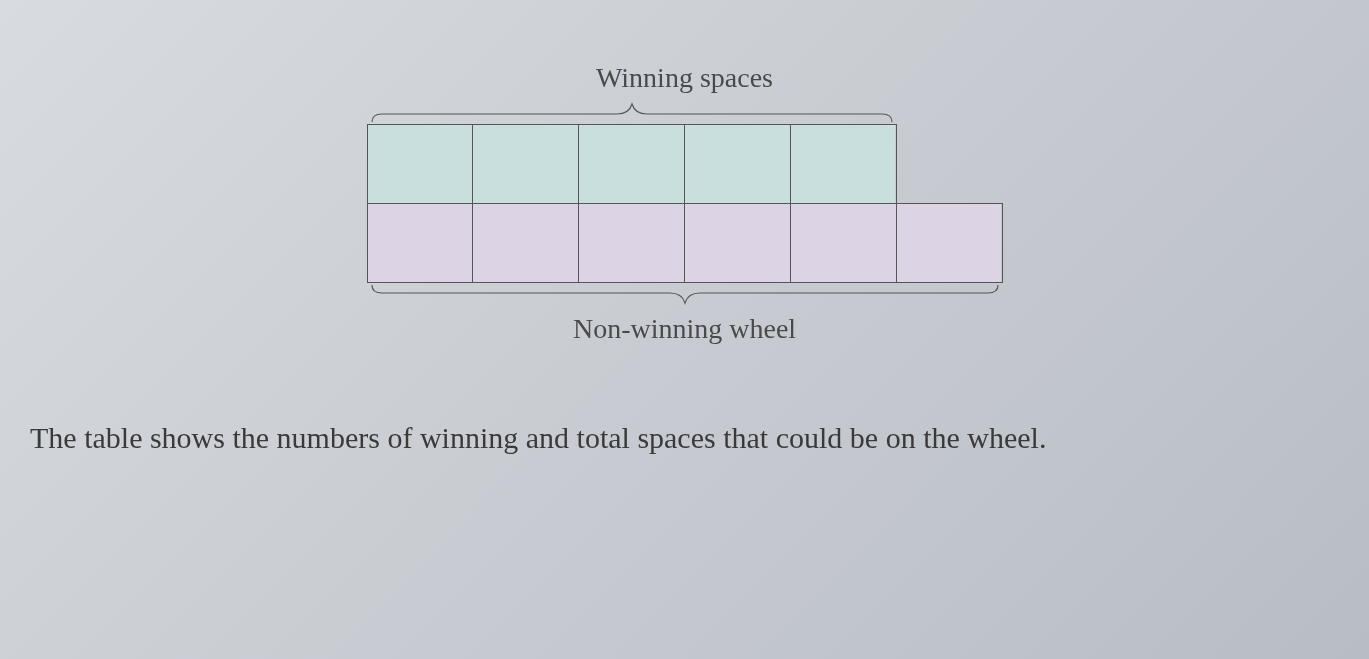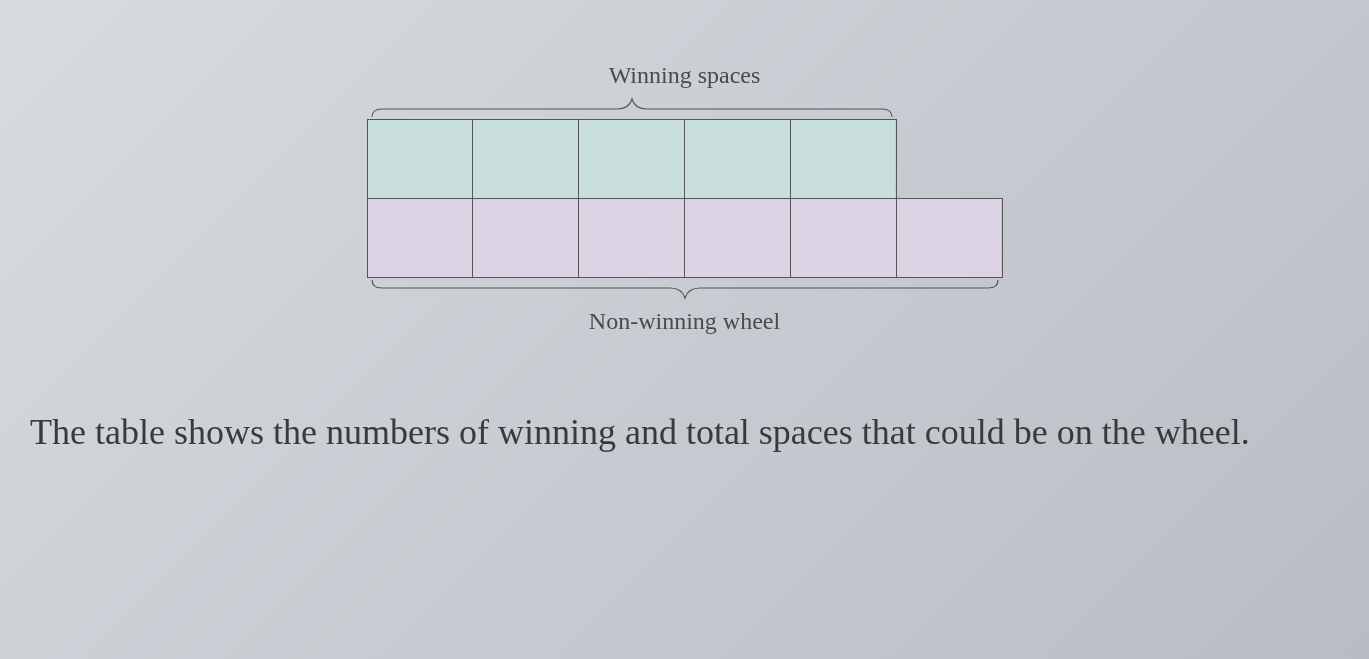--- a/index.html
+++ b/index.html
@@ -21,21 +21,21 @@
       height: 100%;
     }
     .diagram-container {
       width: 100%;
       display: flex;
       flex-direction: column;
       align-items: center;
       margin-top: 30px;
     }
     .label {
-      font-size: 24px;
+      font-size: 28px;
       color: #4a4a4a;
       margin: 12px 0;
       font-weight: 400;
     }
     .label-top {
       margin-bottom: 8px;
     }
     .label-bottom {
       margin-top: 8px;
     }
@@ -82,21 +82,21 @@
     .cell:last-child {
       border-right: none;
     }
     .cell-win {
       background: #c8dfde;
     }
     .cell-lose {
       background: #dcd4e4;
     }
     .body-text {
-      font-size: 36px;
+      font-size: 30px;
       color: #3a3a3a;
       margin-top: 60px;
       line-height: 1.4;
       padding: 0 10px;
       font-weight: 400;
     }
   </style>
 </head>
 <body>
 

